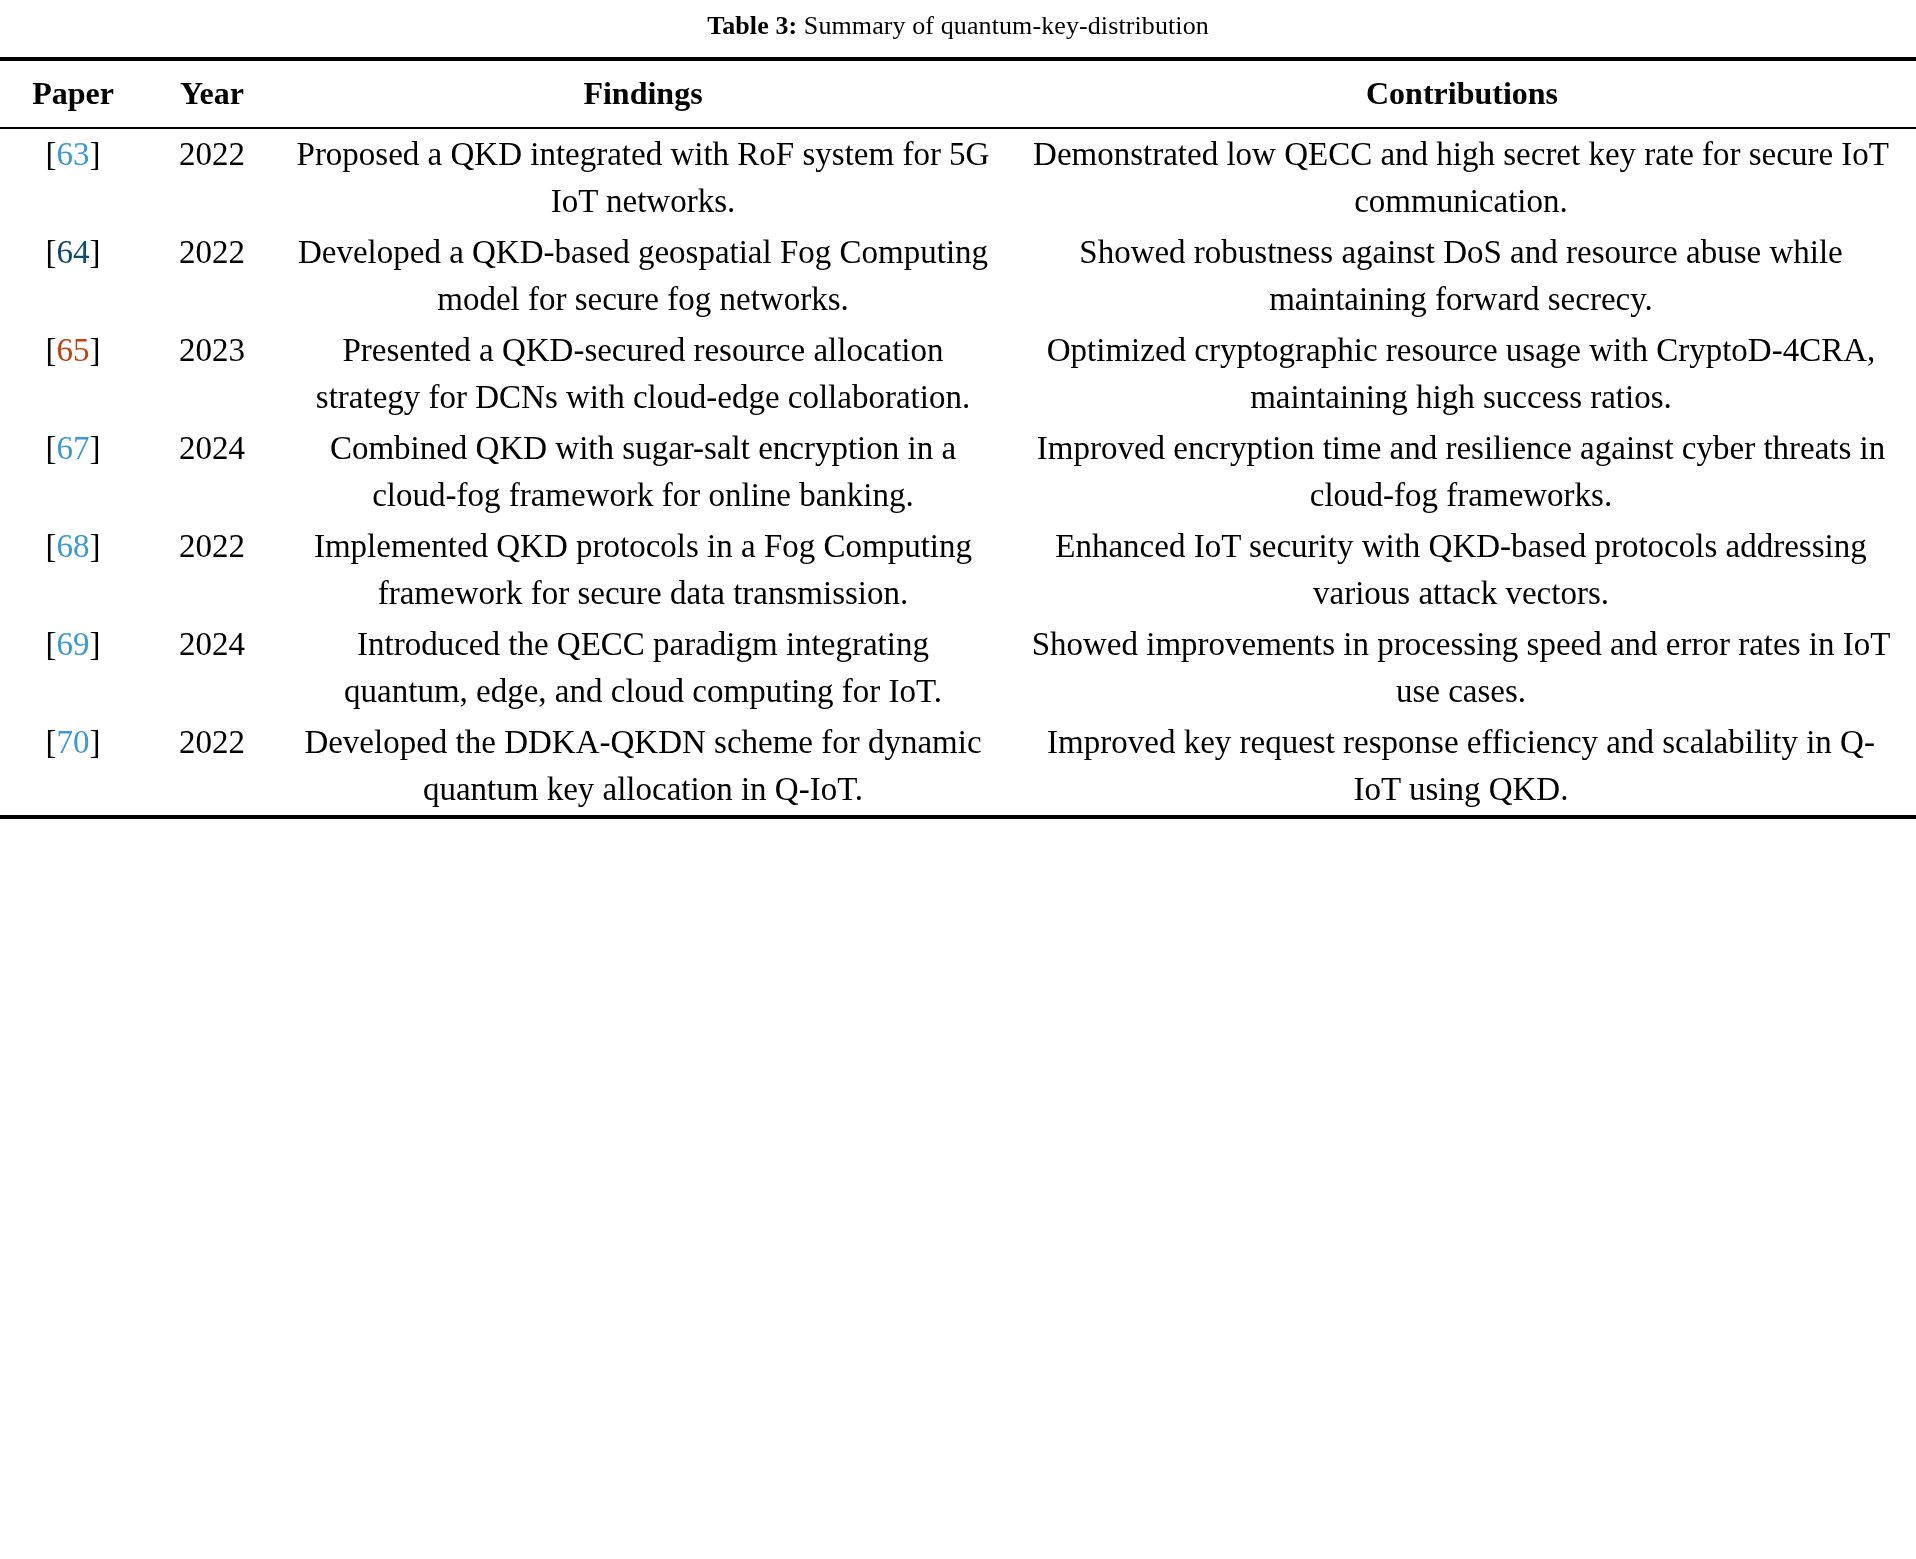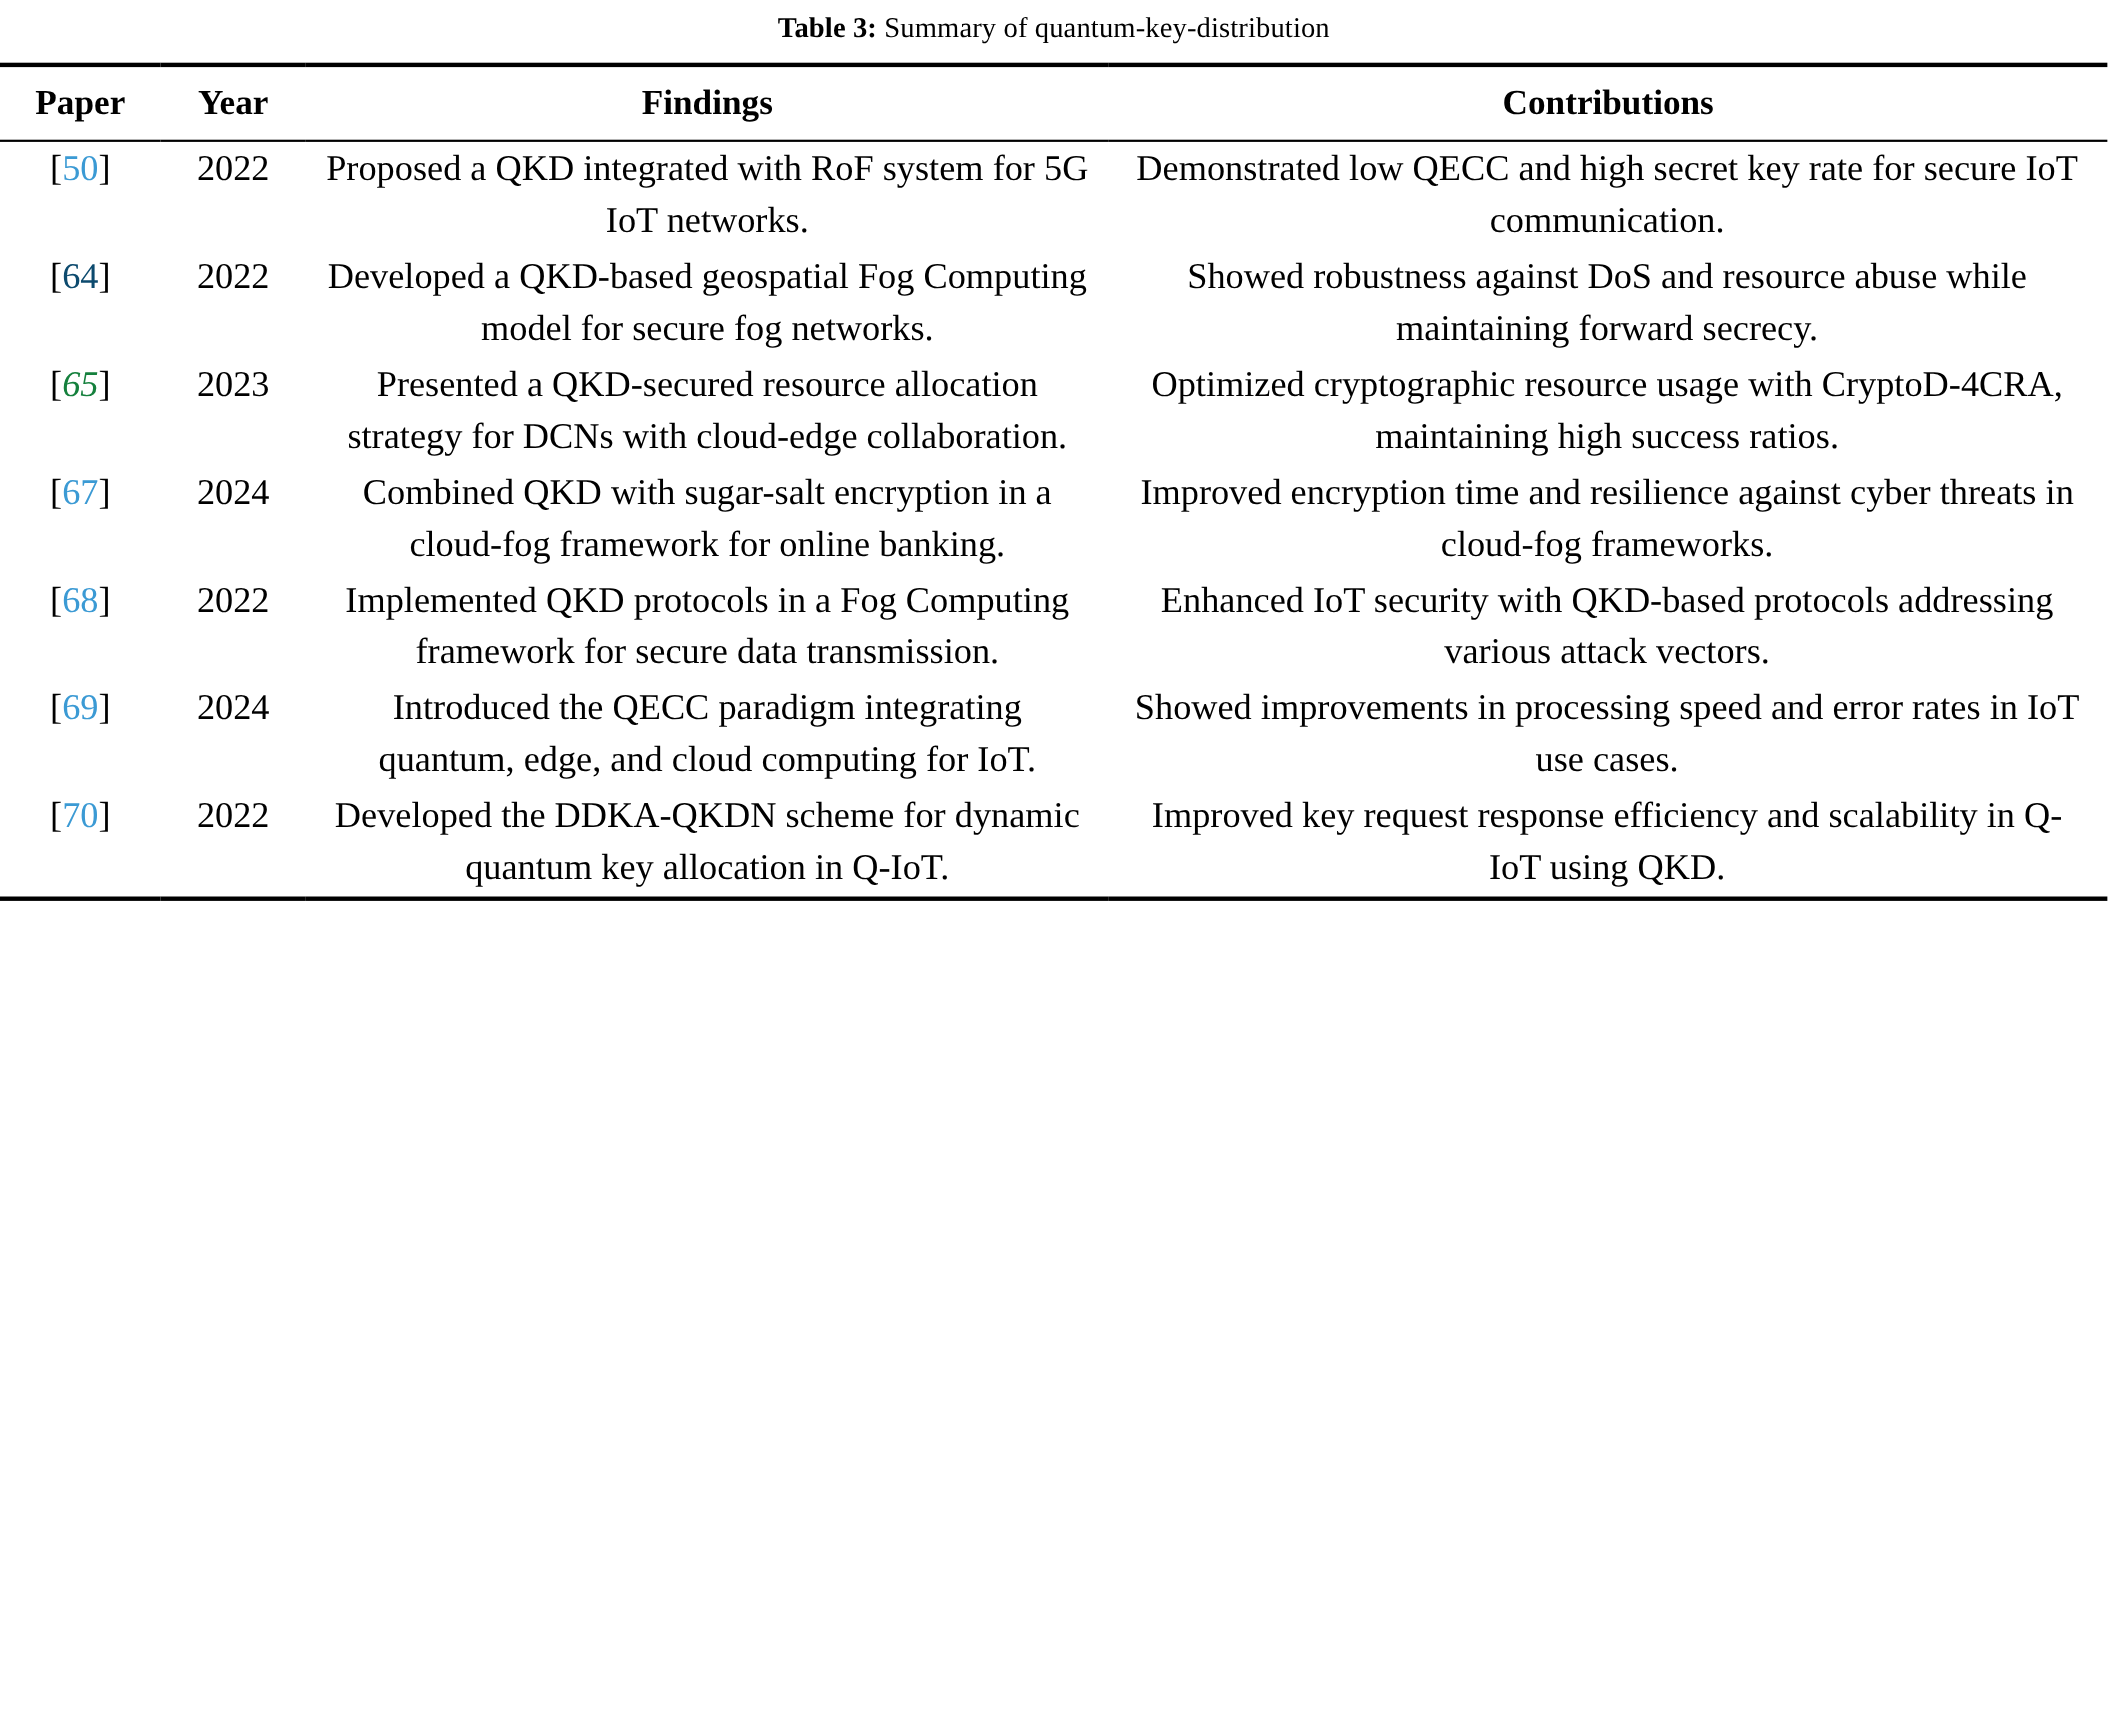--- a/index.html
+++ b/index.html
@@ -116,33 +116,33 @@
     <thead>
       <tr class="head-row">
         <th>Paper</th>
         <th>Year</th>
         <th>Findings</th>
         <th>Contributions</th>
       </tr>
     </thead>
     <tbody id="tbody">
         <tr>
-          <td class="c-paper"><span class="cite-bracket">[</span><a class="cite-num" href="#" style="text-decoration: none; color: rgb(59, 154, 212);">50</a><span class="cite-bracket">]</span></td>
+          <td class="c-paper"><span class="cite-bracket">[</span><a class="cite-num" href="#" style="text-decoration: none; color: rgb(59, 154, 212);">63</a><span class="cite-bracket">]</span></td>
           <td class="c-year">2022</td>
           <td class="c-find">Proposed a QKD integrated with RoF system for 5G IoT networks.</td>
           <td class="c-contrib">Demonstrated low QECC and high secret key rate for secure IoT communication.</td>
         </tr>
         <tr>
           <td class="c-paper"><span class="cite-bracket">[</span><a class="cite-num" href="#" style="text-decoration: none; color: #0c4a6e; text-align: center;">64</a><span class="cite-bracket">]</span></td>
           <td class="c-year">2022</td>
           <td class="c-find">Developed a QKD-based geospatial Fog Computing model for secure fog networks.</td>
           <td class="c-contrib">Showed robustness against DoS and resource abuse while maintaining forward secrecy.</td>
         </tr>
         <tr>
-          <td class="c-paper"><span class="cite-bracket">[</span><a class="cite-num" href="#" style="text-decoration: none; color: #15803d; font-style: italic;">65</a><span class="cite-bracket">]</span></td>
+          <td class="c-paper"><span class="cite-bracket">[</span><a class="cite-num" href="#" style="text-decoration: none; color: #c2410c;">65</a><span class="cite-bracket">]</span></td>
           <td class="c-year">2023</td>
           <td class="c-find">Presented a QKD-secured resource allocation strategy for DCNs with cloud-edge collaboration.</td>
           <td class="c-contrib">Optimized cryptographic resource usage with CryptoD-4CRA, maintaining high success ratios.</td>
         </tr>
         <tr>
           <td class="c-paper"><span class="cite-bracket">[</span><a class="cite-num" href="#" style="text-decoration: none; color: rgb(59, 154, 212);">67</a><span class="cite-bracket">]</span></td>
           <td class="c-year">2024</td>
           <td class="c-find">Combined QKD with sugar-salt encryption in a cloud-fog framework for online banking.</td>
           <td class="c-contrib">Improved encryption time and resilience against cyber threats in cloud-fog frameworks.</td>
         </tr>

